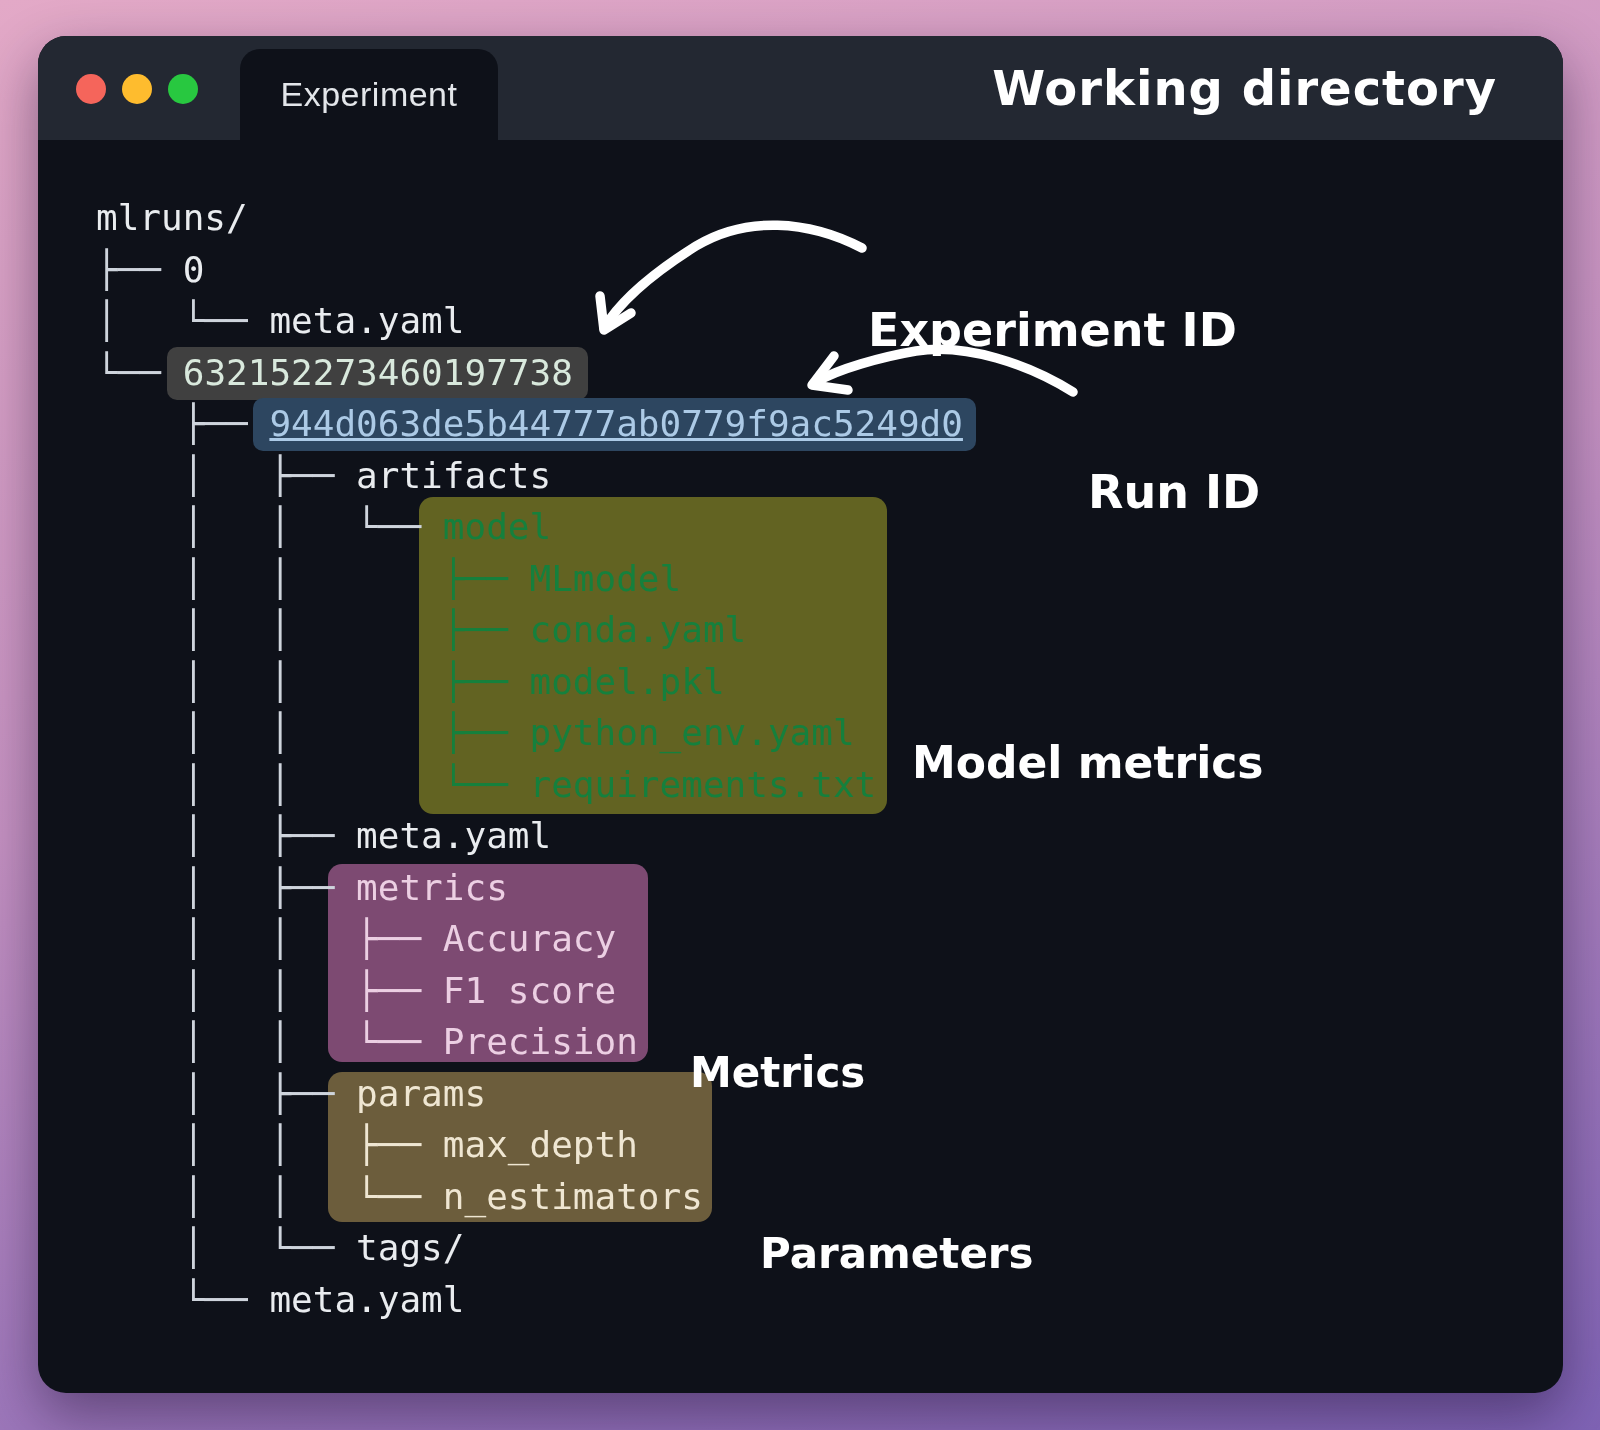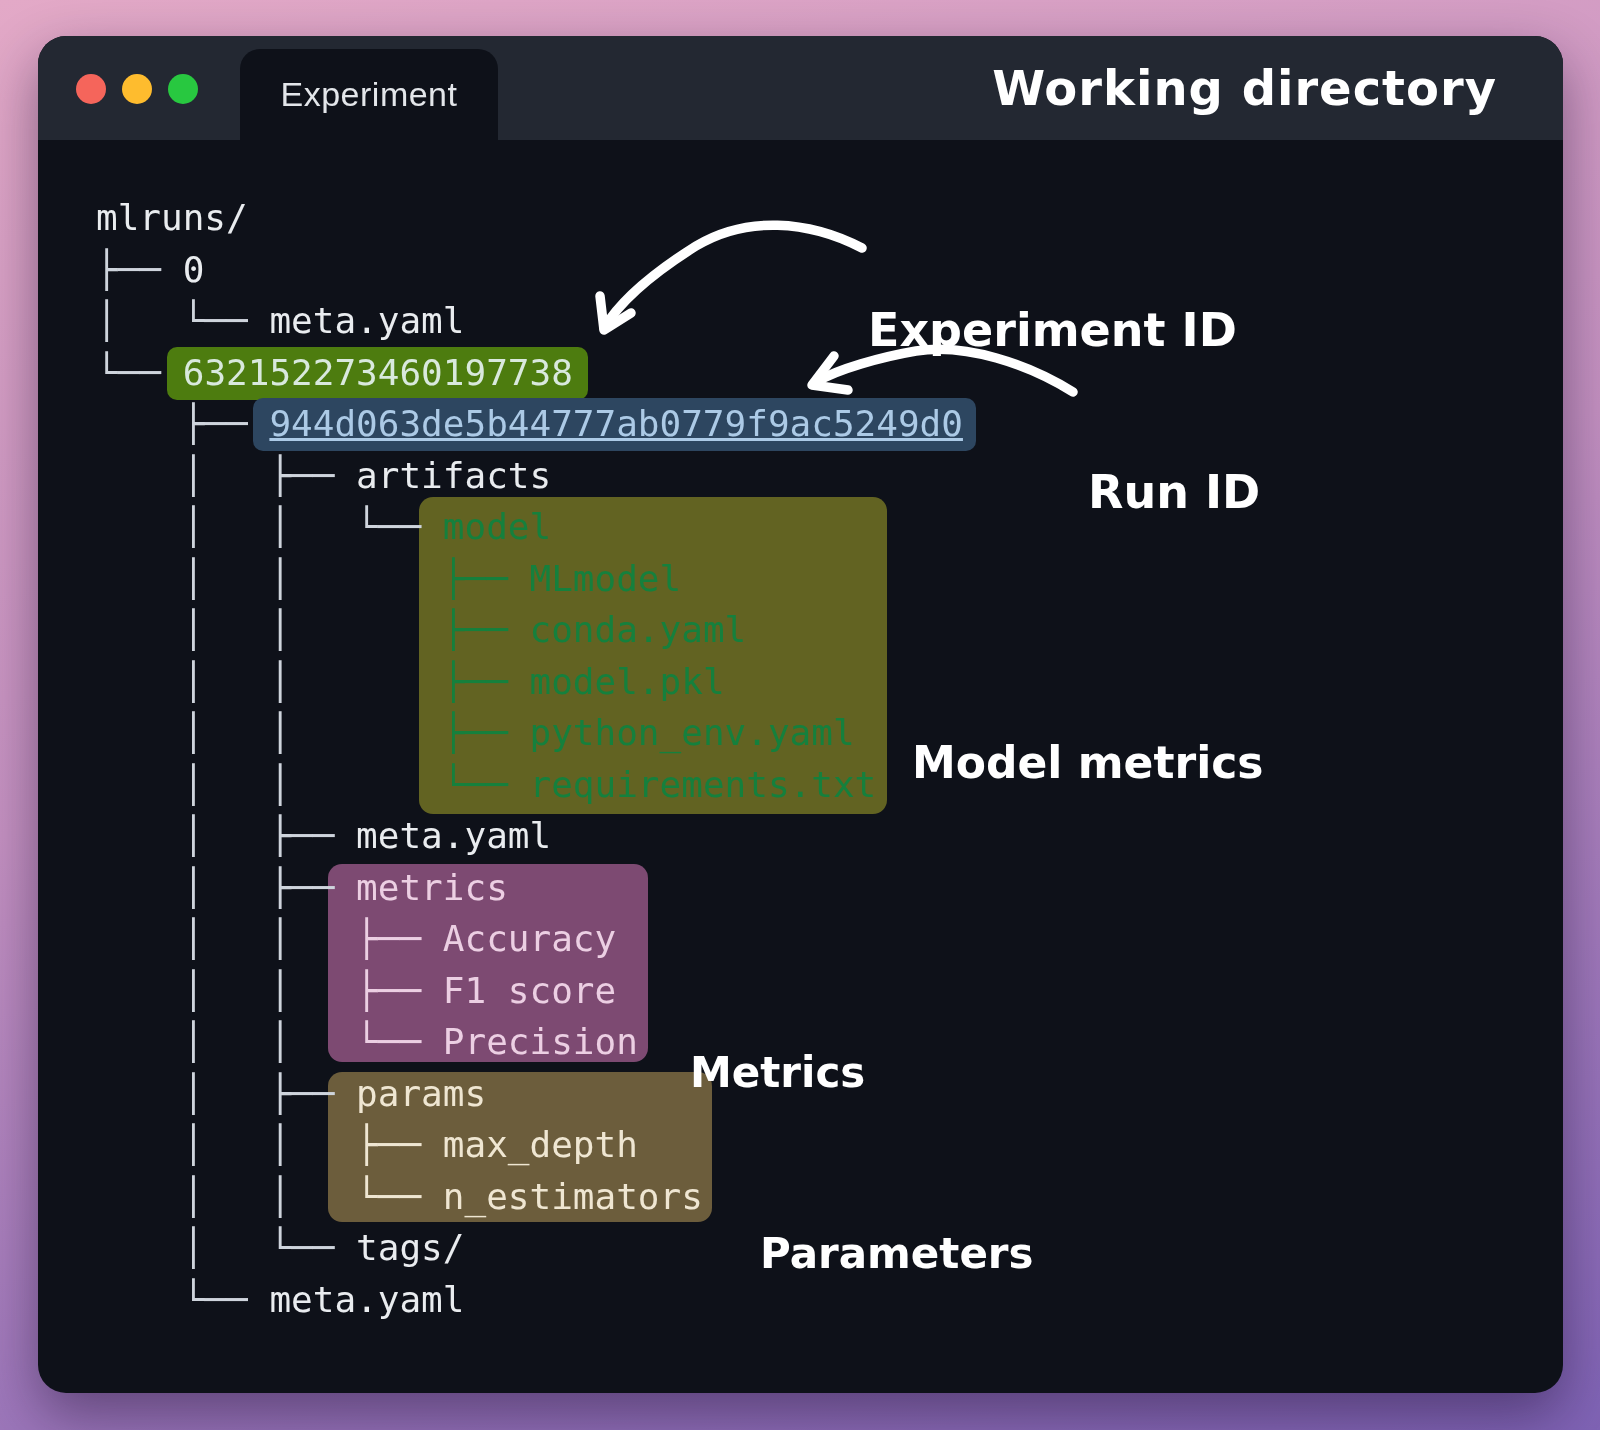--- a/index.html
+++ b/index.html
@@ -46,21 +46,21 @@
   .hl-params-box {left:290px;top:932px;width:384px;height:150px;background:#6c5d3c;}
   .tree{
     position:absolute;left:58px;top:52px;z-index:2;
     font-family:"DejaVu Sans Mono", monospace;
     font-size:36px;line-height:51.5px;white-space:pre;
   }
   .trow{height:51.5px;}
   .pipes{color:#ced4dc;}
   .label{color:#e9ecef;}
   .lbl-exp{
-    background:#4d7c0f;color:#d9e9dd;border-radius:10px;
+    background:#404040;color:#d9e9dd;border-radius:10px;
     padding:5px 15px 7px 16px;margin-left:-16px;
   }
   .lbl-run{
     background:#2d4660;color:#accae6;border-radius:10px;
     padding:5px 13px 7px 16px;margin-left:-16px;text-decoration:underline;
   }
   .lbl-model,.glyph-model{color:#15803d;}
   .lbl-metrics,.glyph-metrics{color:#eccfe3;}
   .lbl-params,.glyph-params{color:#efe6d2;}
   .overlay{position:absolute;left:0;top:0;width:1525px;height:1253px;z-index:3;pointer-events:none;}

